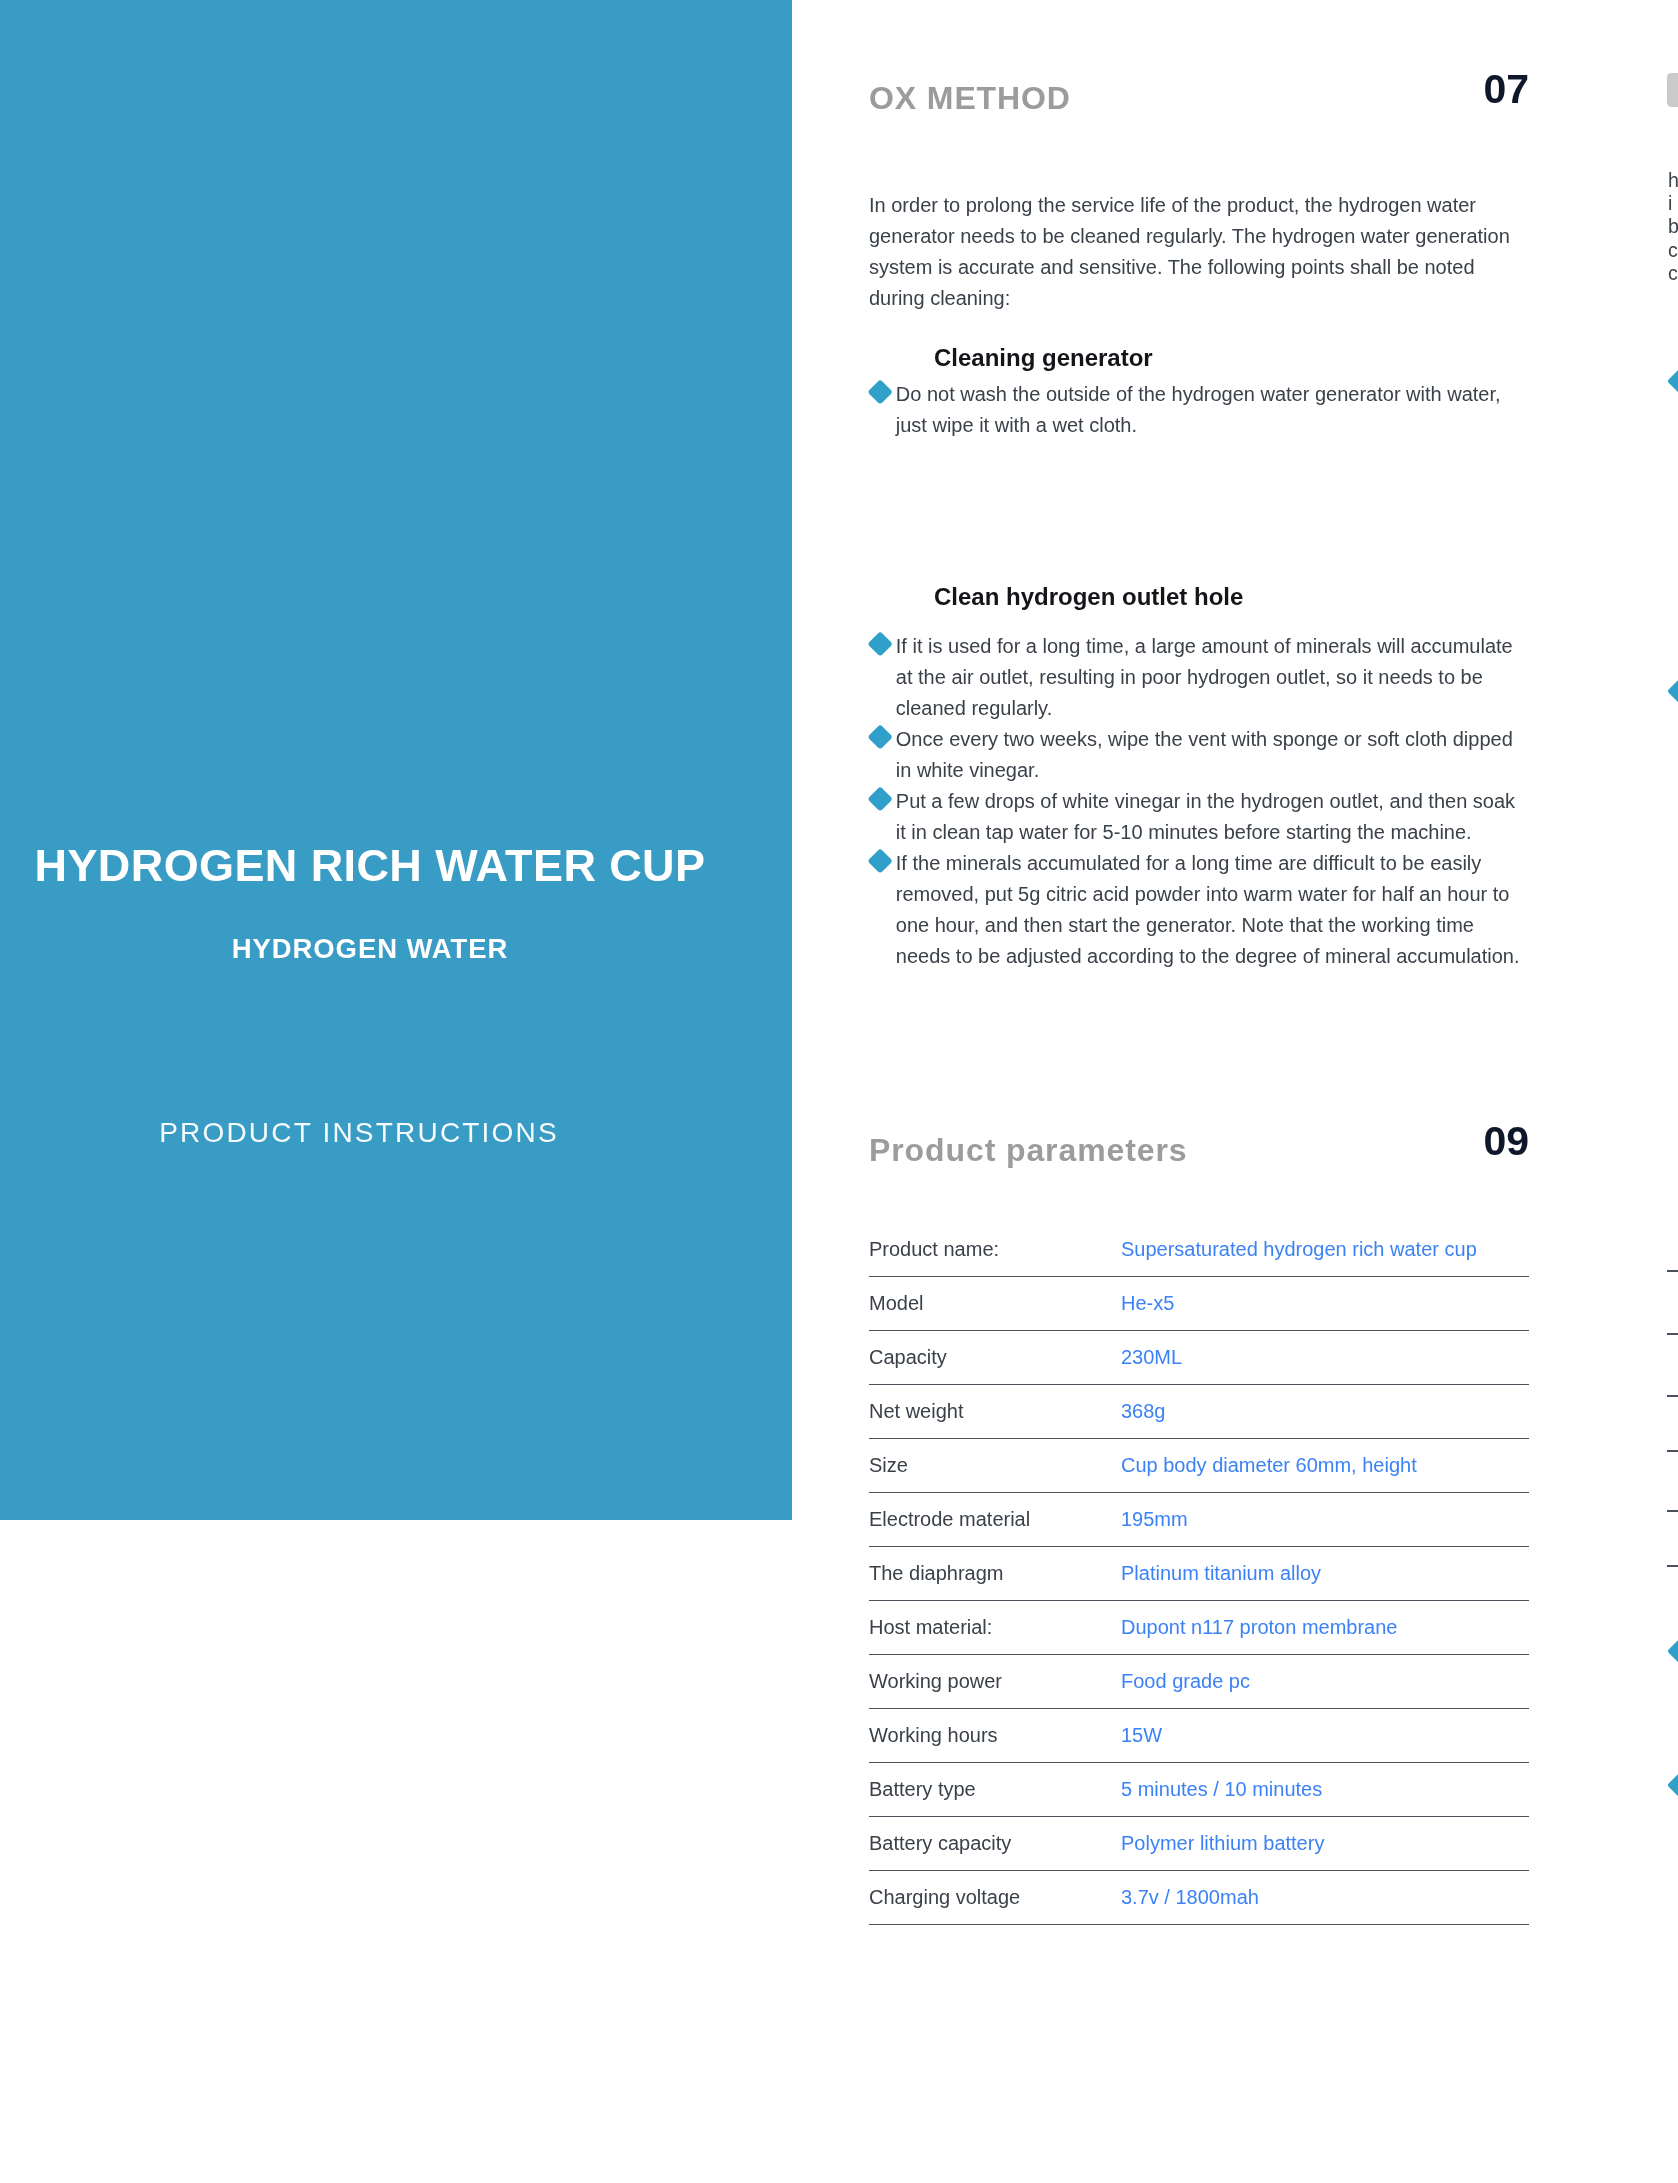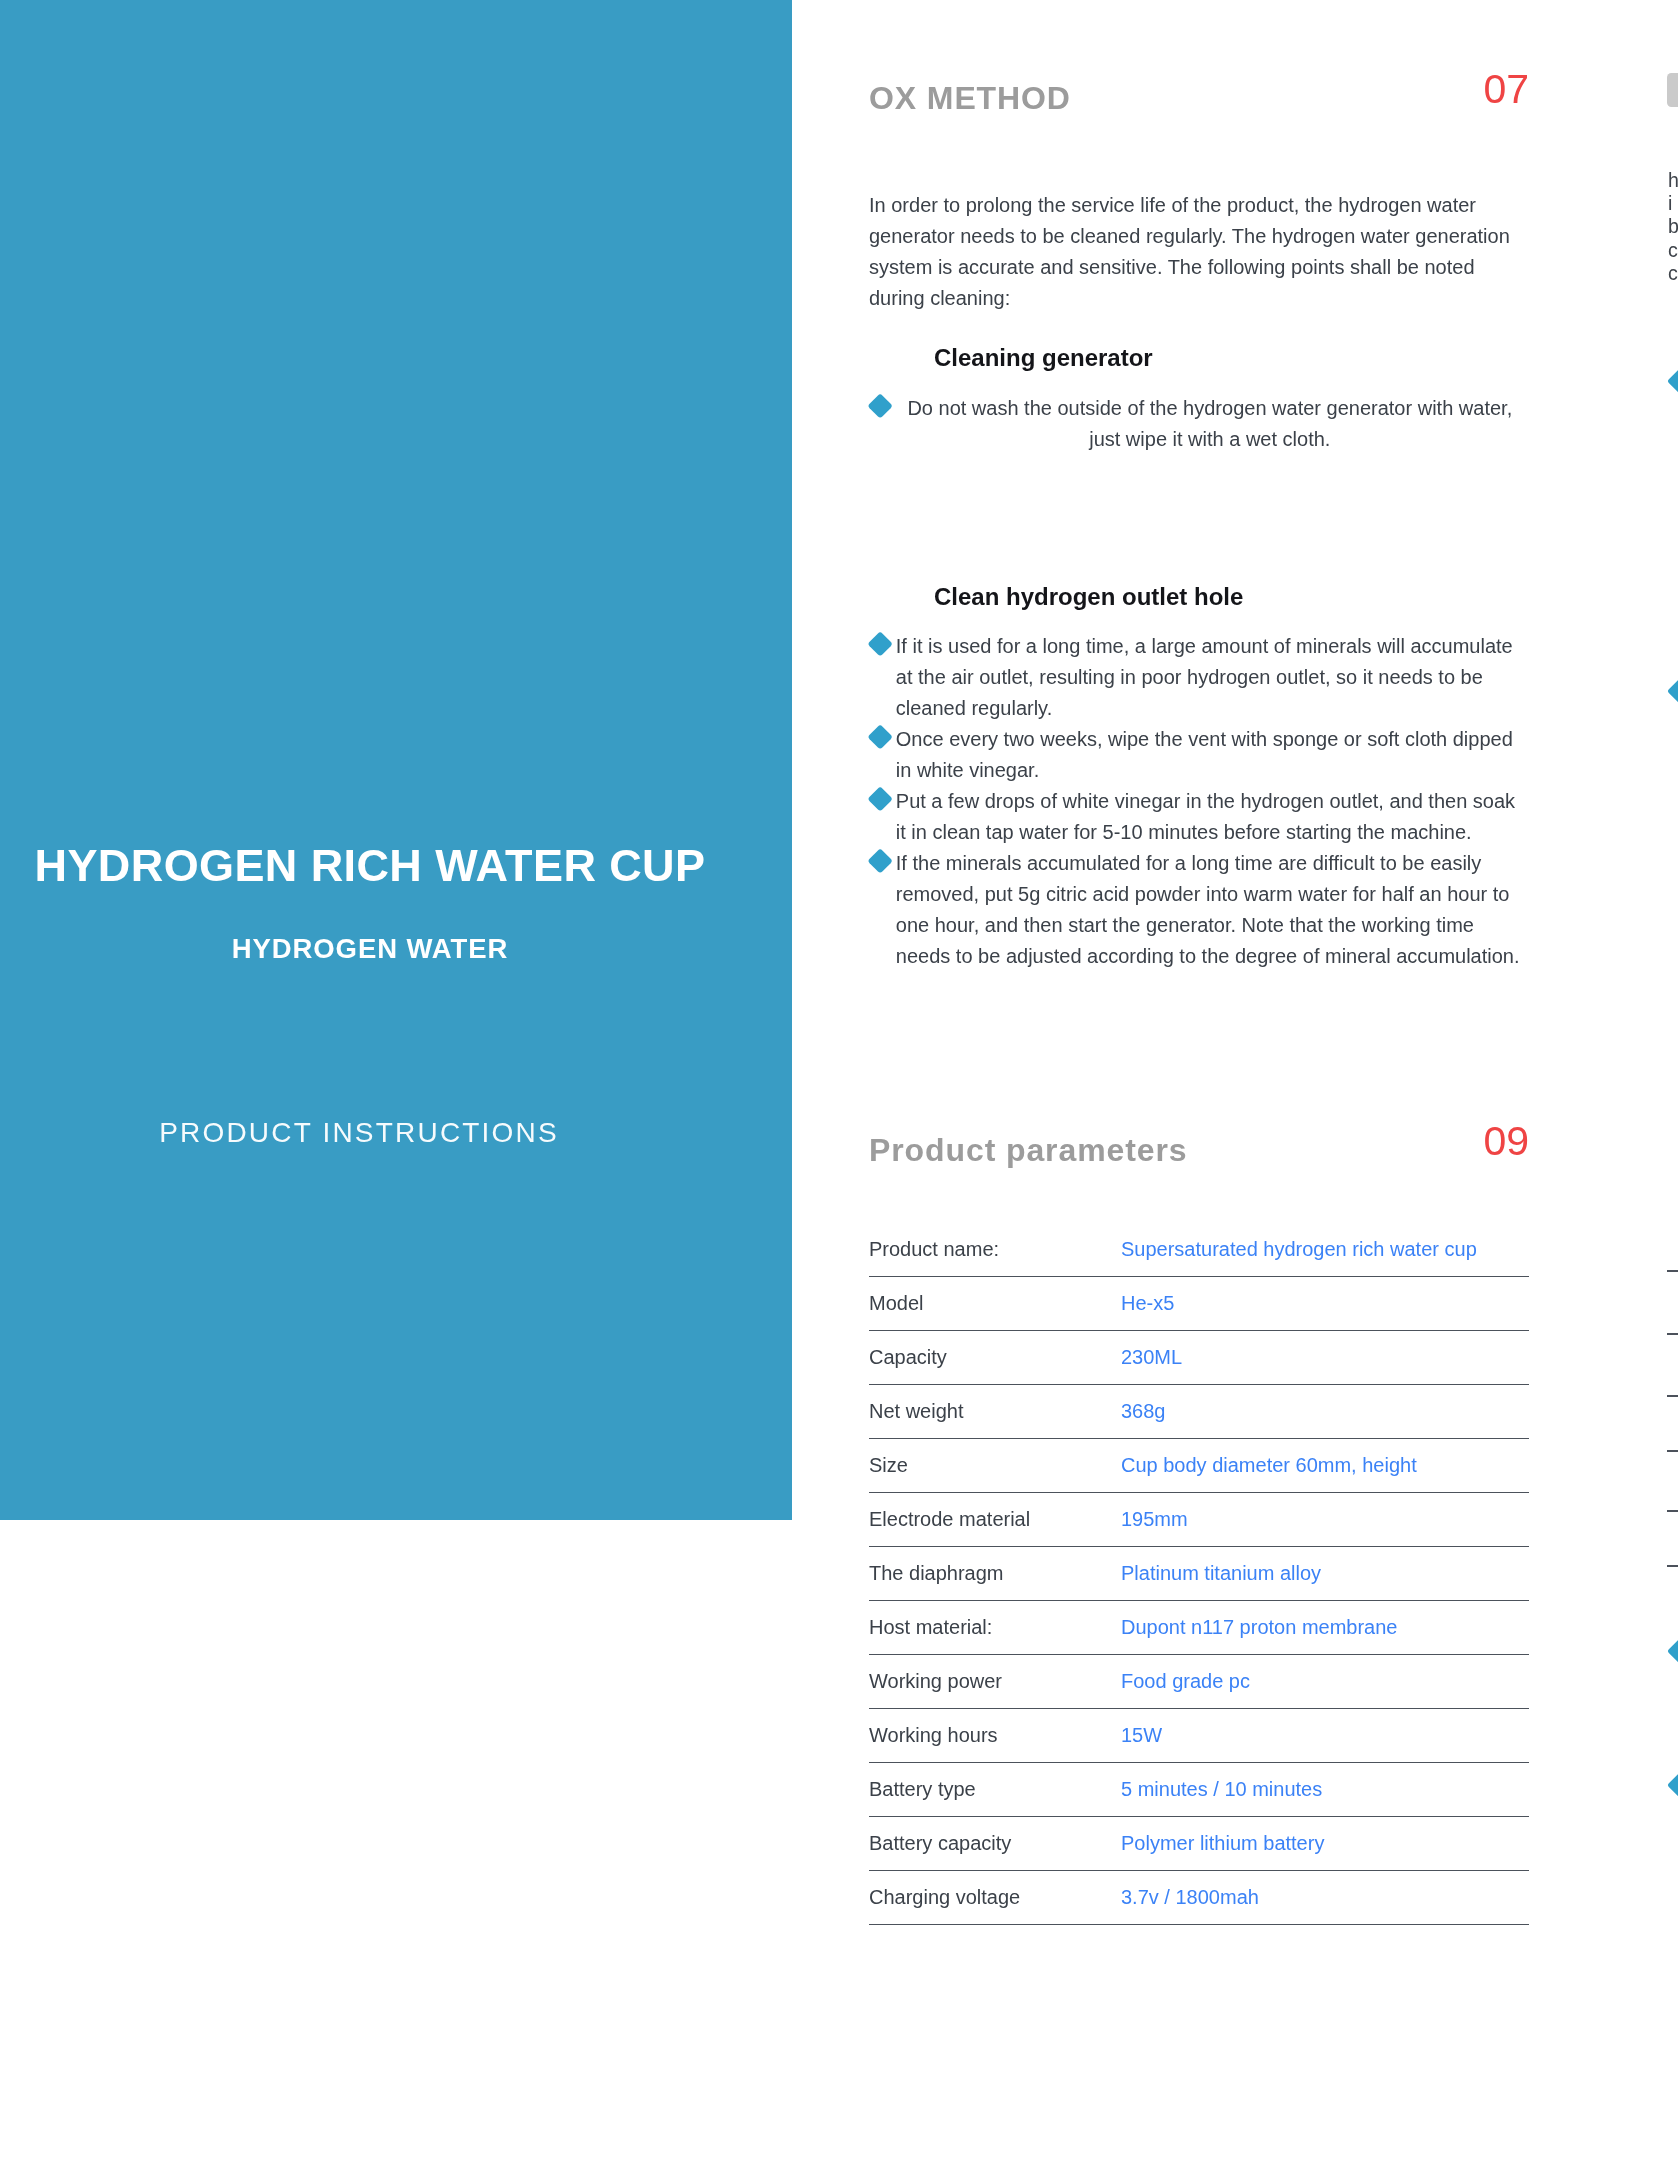--- a/index.html
+++ b/index.html
@@ -19,31 +19,31 @@
     color:#ffffff;font-size:27.5px;font-weight:bold;letter-spacing:0.9px;
   }
   .panel-footer{
     position:absolute;left:13px;right:87px;top:1117px;text-align:center;
     color:#f6fbfd;font-size:28px;font-weight:400;letter-spacing:2.2px;
   }
 
   
   .method-header{position:absolute;left:869px;top:69px;width:660px;display:flex;justify-content:space-between;align-items:flex-start;gap:32px;}
   .muted-heading{color:#9C9C9C;font-size:32px;font-weight:700;letter-spacing:0.9px;margin-top:13px;line-height:1;}
-  .page-num{color:#ef4444;font-size:41px;font-weight:400;line-height:1;}
+  .page-num{color:#0f172a;font-size:41px;font-weight:700;line-height:1;}
 
   .intro{position:absolute;left:869px;top:170px;width:651px;
     color:#3B4149;font-size:20px;line-height:31px;}
 
   .sub-heading{position:absolute;left:934px;color:#141519;font-size:24px;font-weight:bold;line-height:1;}
   .sub-heading.h1{top:346px;}
   .sub-heading.h2{top:585px;}
 
   .bullets{position:absolute;left:867px;width:664px;}
-  .bullets.b1{top:393px;text-align:center;}
+  .bullets.b1{top:379px;}
   .bullets.b2{top:631px;}
   .bullet{display:flex;}
   .diamond{
     flex:none;width:18.3px;height:18.3px;margin:4.4px 7px 0 3.5px;
     background:#30A0CB;transform:rotate(45deg);border-radius:3.1px;
   }
   .bullet-text{margin:0;width:628px;color:#3B4149;font-size:20px;line-height:31px;}
 
   .params-header{position:absolute;left:869px;top:1121px;width:660px;display:flex;justify-content:space-between;align-items:flex-start;}
 

